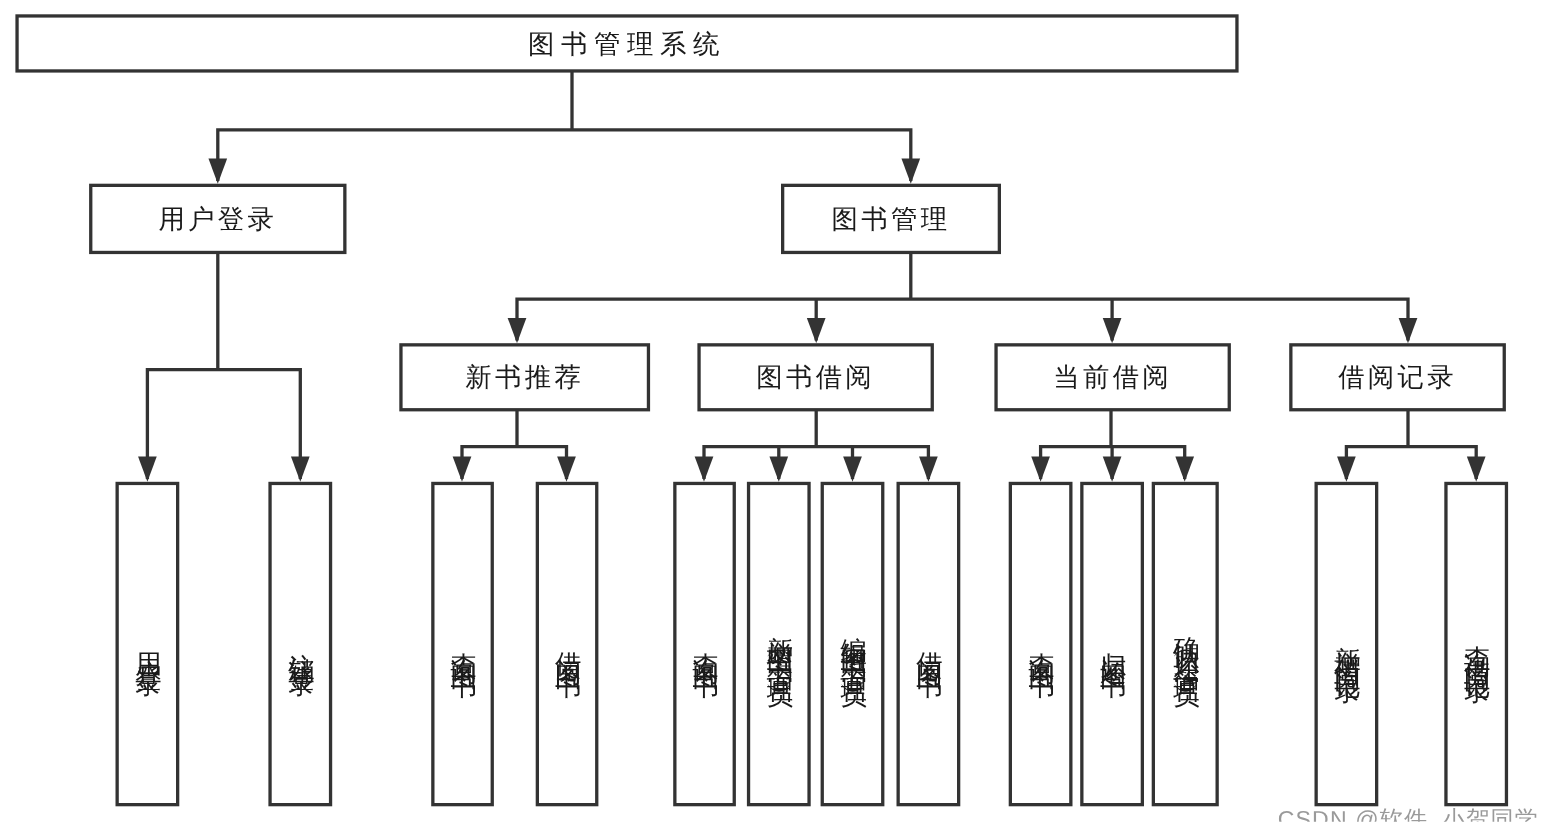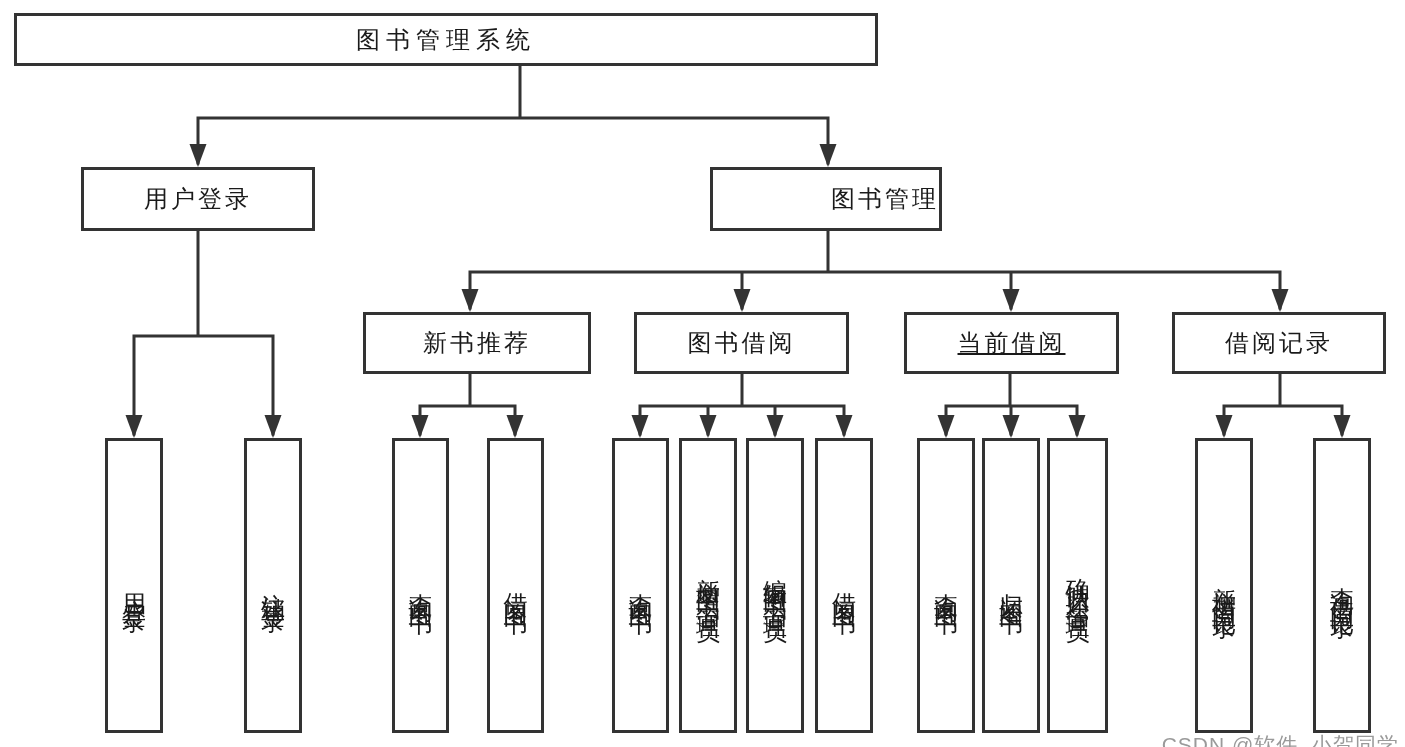--- a/index.html
+++ b/index.html
@@ -65,39 +65,39 @@
     text-shadow: 1px 1px 0 rgba(255,255,255,0.6);
     z-index: 3;
     white-space: nowrap;
   }
 </style>
 </head>
 <body style="background: rgb(255, 255, 255);">
 
 <div id="diagram-canvas">
   <div id="nodes-layer">
-      <div class="node h root" style="left: 14px; top: 13px; width: 864px; height: 53px; justify-content: center;">
+      <div class="node h root" style="left: 14px; top: 13px; width: 1112px; height: 53px; justify-content: center;">
         <span class="lbl">图书管理系统</span>
       </div>
       <div class="node h" style="left: 81px; top: 167px; width: 234px; height: 64px;">
         <span class="lbl">用户登录</span>
       </div>
-      <div class="node h" style="left: 710px; top: 167px; width: 232px; height: 64px; justify-content: flex-end;">
+      <div class="node h" style="left: 710px; top: 167px; width: 200px; height: 64px;">
         <span class="lbl">图书管理</span>
       </div>
       <div class="node h" style="left: 363px; top: 312px; width: 228px; height: 62px;">
         <span class="lbl">新书推荐</span>
       </div>
       <div class="node h" style="left: 634px; top: 312px; width: 215px; height: 62px; text-align: right;">
         <span class="lbl">图书借阅</span>
       </div>
-      <div class="node h" style="left: 904px; top: 312px; width: 215px; height: 62px; text-decoration: underline;">
+      <div class="node h" style="left: 904px; top: 312px; width: 215px; height: 62px;">
         <span class="lbl">当前借阅</span>
       </div>
-      <div class="node h" style="left: 1172px; top: 312px; width: 214px; height: 62px;">
+      <div class="node h" style="left: 1172px; top: 312px; width: 197px; height: 62px;">
         <span class="lbl">借阅记录</span>
       </div>
       <div class="node v" style="left: 105px; top: 438px; width: 58px; height: 295px;">
         <span class="lbl">用户登录</span>
       </div>
       <div class="node v" style="left: 244px; top: 438px; width: 58px; height: 295px;">
         <span class="lbl">注销登录</span>
       </div>
       <div class="node v" style="left: 392px; top: 438px; width: 57px; height: 295px;">
         <span class="lbl">查询图书</span>

